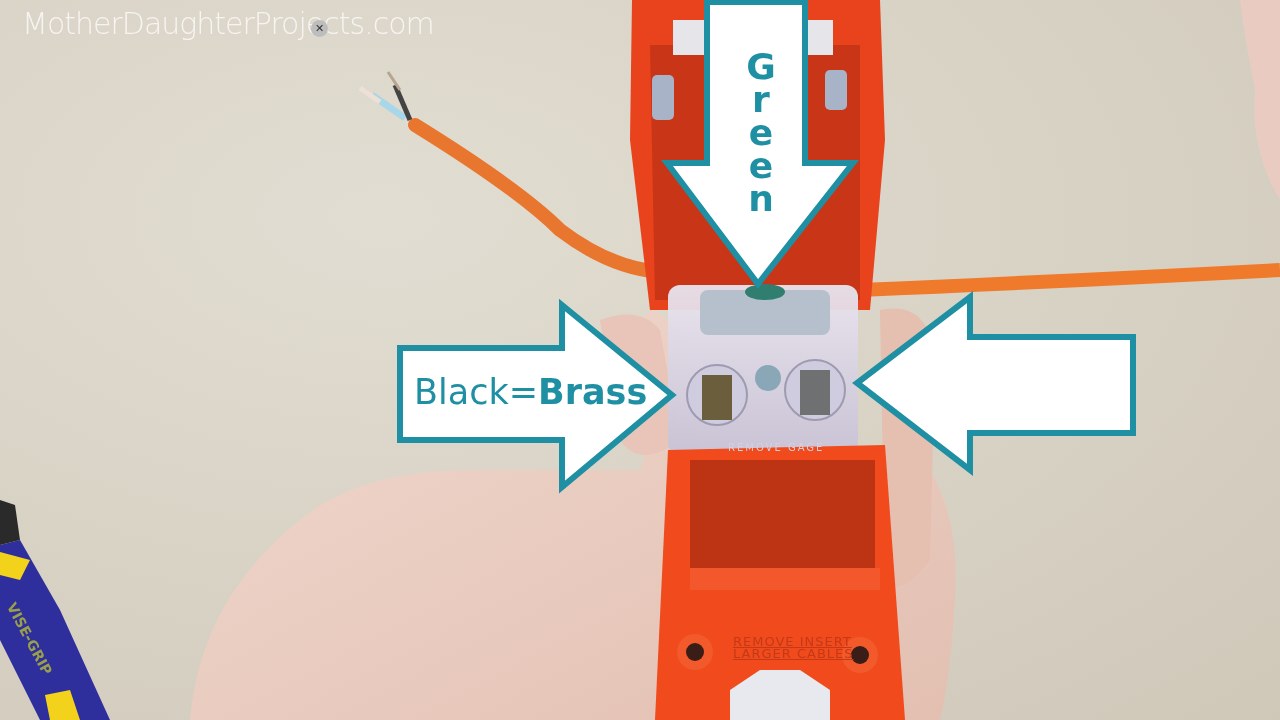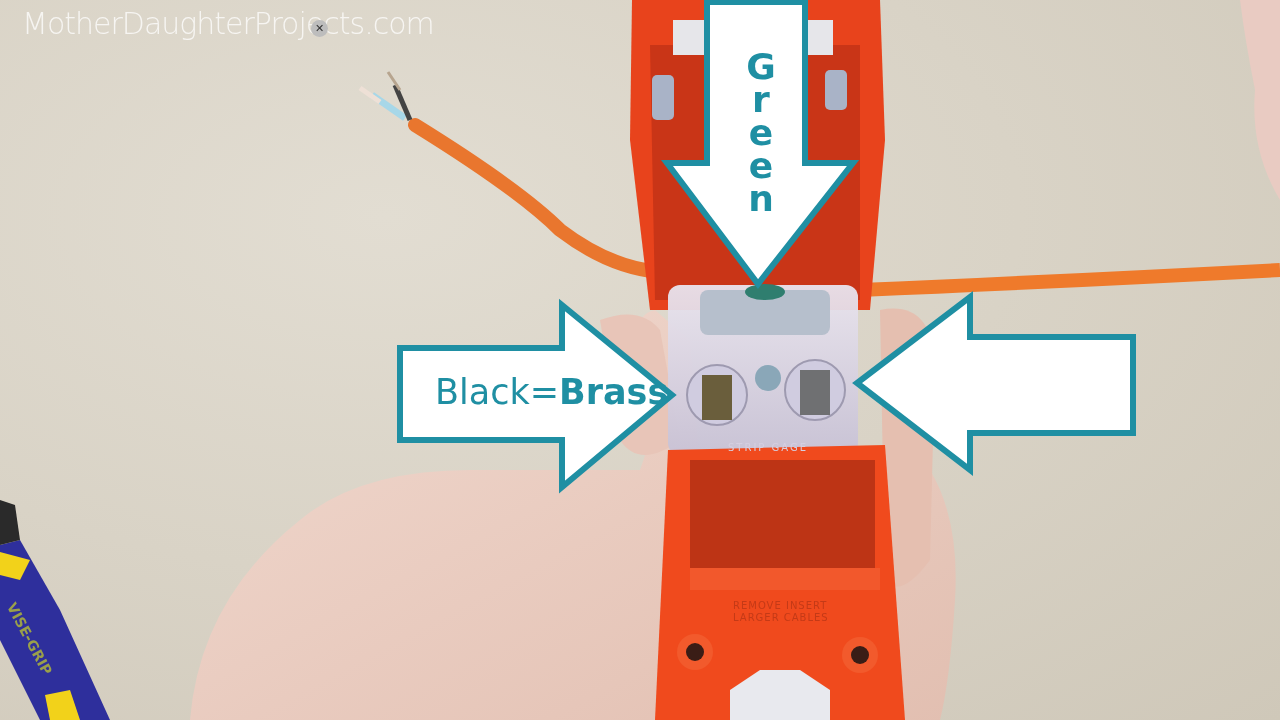--- a/index.html
+++ b/index.html
@@ -5,21 +5,21 @@
   html, body { margin:0; padding:0; }
   body { width:1280px; height:720px; overflow:hidden; position:relative;
          background:#d8d2c5; font-family:"DejaVu Sans", sans-serif; }
   .scene { position:absolute; inset:0; overflow:hidden;
            background: radial-gradient(ellipse at 30% 30%, #e2ddd2 0%, #d9d3c6 50%, #cfc8b9 100%); }
   .abs { position:absolute; }
   .watermark { position:absolute; left:22px; top:6px; font-family:"DejaVu Sans", sans-serif;
                font-size:30px; color:rgba(255,255,255,0.75); letter-spacing:-1px; font-weight:300; }
   .close-x { position:absolute; left:311px; top:20px; width:17px; height:17px; border-radius:50%;
              background:#bdbdbd; color:#333; font-size:11px; line-height:17px; text-align:center; }
-  .callout-text { position:absolute; color:#1f8fa3; font-family:"DejaVu Sans", sans-serif; white-space:nowrap;margin-left:21px; }
+  .callout-text { position:absolute; color:#1f8fa3; font-family:"DejaVu Sans", sans-serif; white-space:nowrap; }
   .callout-text b { font-weight:bold; }
   .vert-label { position:absolute; left:736px; top:50px; width:50px; color:#1f8fa3; font-weight:bold;
                 font-size:36px; line-height:33px; text-align:center; font-family:"DejaVu Sans", sans-serif; }
   .vert-label span { display:block; }
 </style>
 </head>
 <body>
 
 <div class="scene">
 
@@ -102,22 +102,22 @@
     <span>e</span>
     <span>e</span>
     <span>n</span>
   </div>
 
   <div class="callout-text" style="left:414px; top:372px; font-size:35px;">
     <span>Black=</span><b>Brass</b>
   </div>
 
 
-  <div class="abs" style="left:728px;top:442px;font-size:10px;color:#d6cfe0;letter-spacing:2px;">STRIP GAGE</div>
-  <div class="abs" style="left:733px;top:600px;font-size:10px;color:#c43a17;letter-spacing:1px;line-height:12px;">
+  <div class="abs" style="left:728px;top:442px;font-size:10px;color:#d6cfe0;letter-spacing:2px;">REMOVE GAGE</div>
+  <div class="abs" style="left:733px;top:636px;font-size:13px;color:#c43a17;letter-spacing:1px;line-height:12px;text-decoration:underline;">
     <div>REMOVE INSERT</div>
     <div>LARGER CABLES</div>
   </div>
   <div class="abs" style="left:18px;top:600px;font-size:14px;color:#9aa04a;font-weight:bold;transform:rotate(62deg);transform-origin:left top;">VISE-GRIP</div>
 
   <div class="watermark">MotherDaughterProjects.com</div>
   <div class="close-x">✕</div>
 </div>
 
 </body></html>

